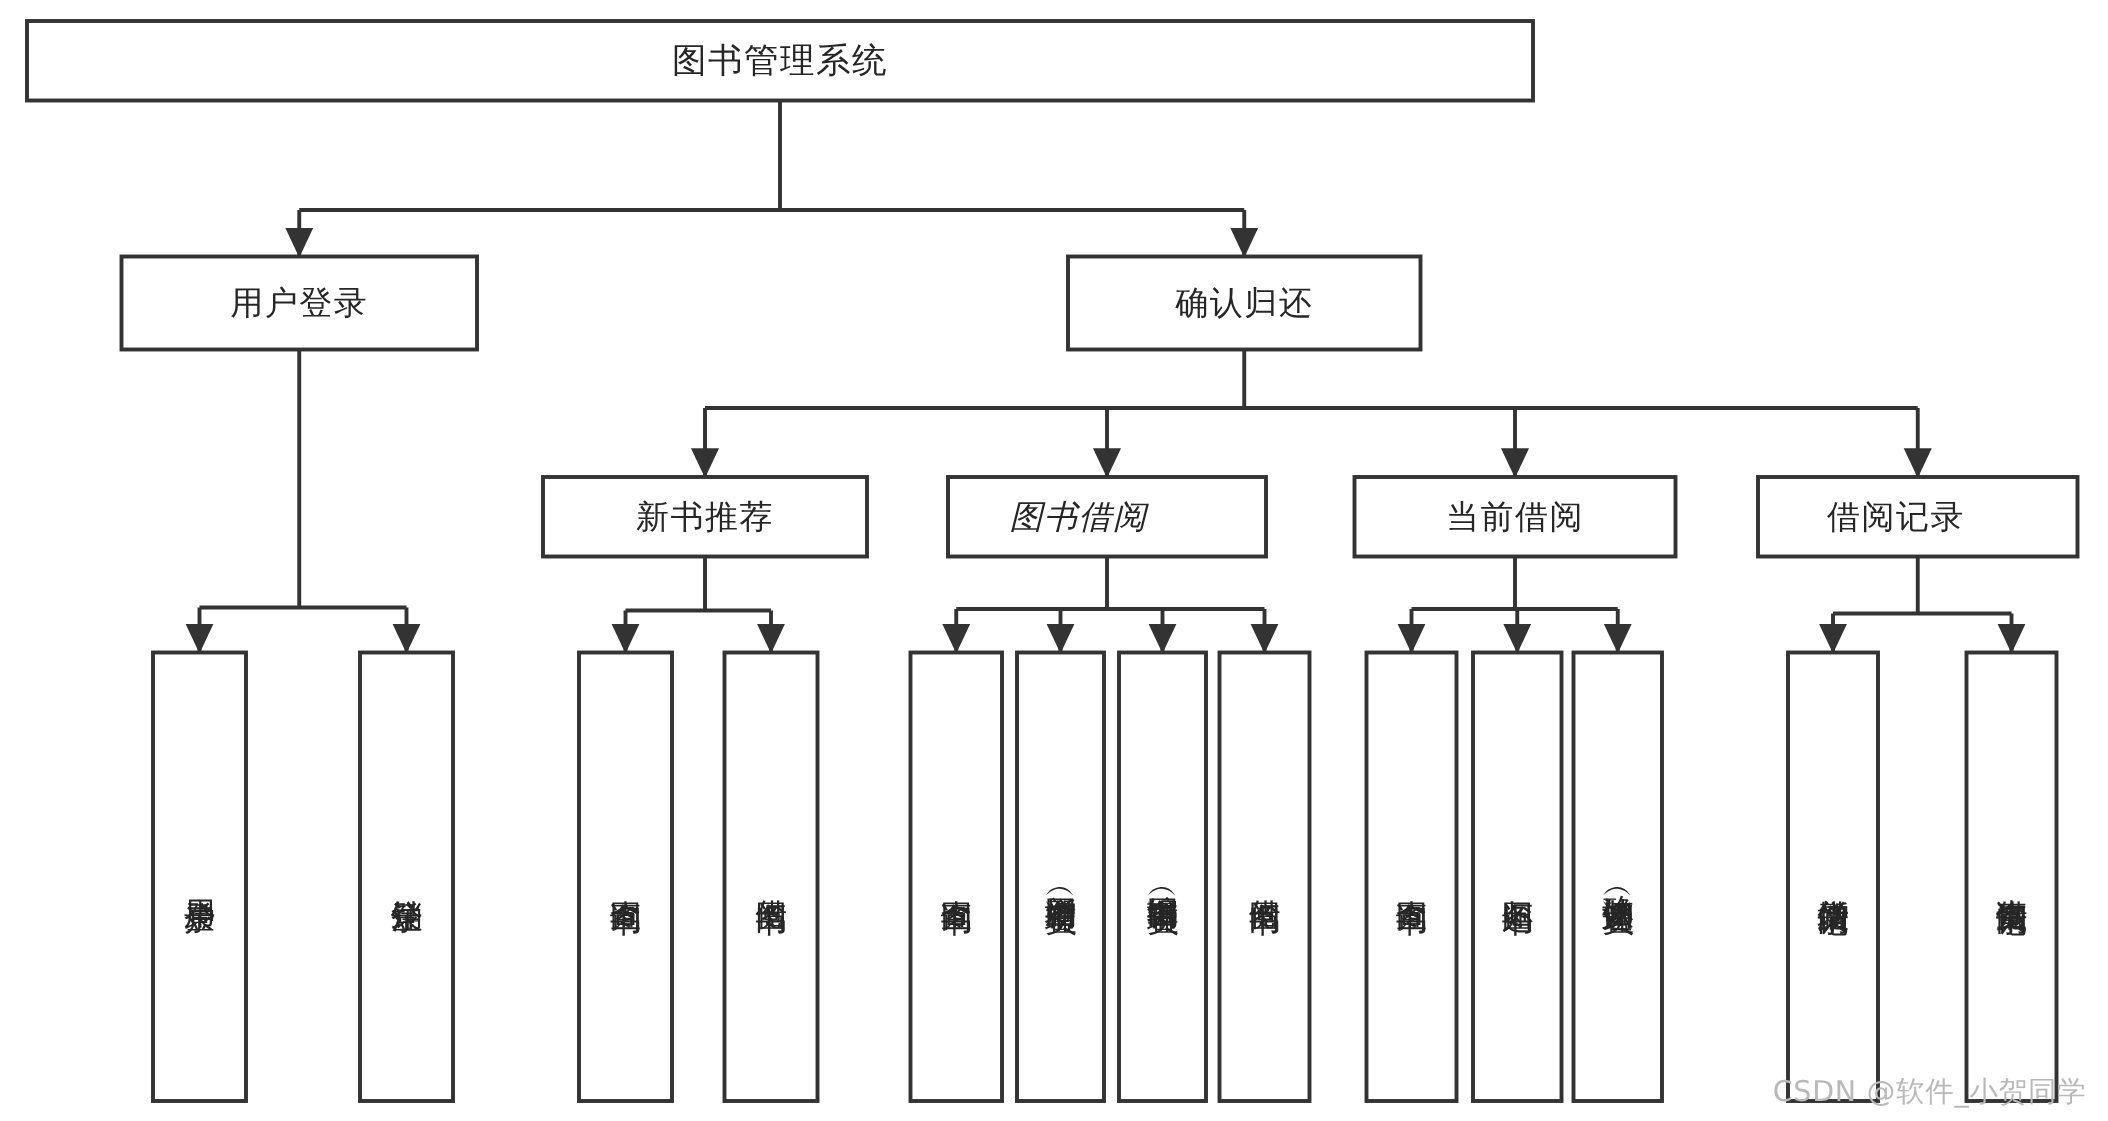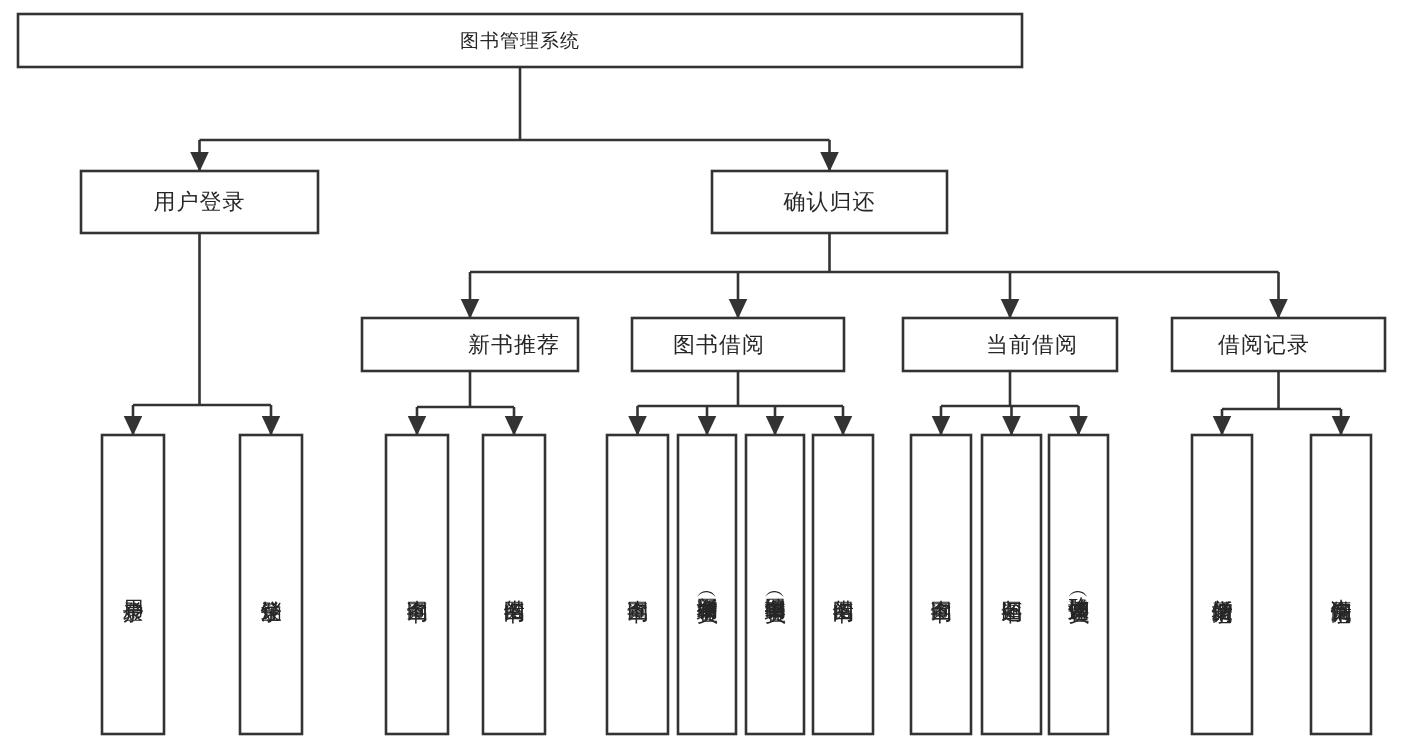--- a/index.html
+++ b/index.html
@@ -65,21 +65,21 @@
     align-items: center;
     justify-content: center;
     font-family: "DejaVu Sans", "Liberation Sans", sans-serif;
     font-size: 22px;
     letter-spacing: 1px;
     color: #262626;
     pointer-events: none;
     white-space: nowrap;
   }
   .hlabel-wrap.root-label {
-    font-size: 19px;
+    font-size: 23px;
   }
   #watermark {
     position: absolute;
     right: 14px;
     bottom: 6px;
     font-family: "DejaVu Sans", "Liberation Sans", sans-serif;
     font-size: 19px;
     color: #b9b9b9;
     letter-spacing: 0.5px;
     user-select: none;
@@ -158,23 +158,23 @@
         <rect x="1049" y="435" width="59" height="299" class="node-rect"></rect>
         <rect x="1192" y="435" width="60" height="299" class="node-rect"></rect>
         <rect x="1311" y="435" width="60" height="299" class="node-rect"></rect>
       </g>
   </svg>
 
   <div id="labels-layer">
       <div class="hlabel-wrap root-label" style="left: 18px; top: 14px; width: 1004px; height: 53px;">图书管理系统</div>
       <div class="hlabel-wrap" style="left: 81px; top: 171px; width: 237px; height: 62px;">用户登录</div>
       <div class="hlabel-wrap" style="left: 712px; top: 171px; width: 235px; height: 62px;">确认归还</div>
-      <div class="hlabel-wrap" style="left: 362px; top: 318px; width: 216px; height: 53px; padding-left: 44px;">新书推荐</div>
-      <div class="hlabel-wrap" style="left: 632px; top: 318px; width: 174px; height: 53px;">图书借阅</div>
-      <div class="hlabel-wrap" style="left: 925px; top: 318px; width: 214px; height: 53px;">当前借阅</div>
+      <div class="hlabel-wrap" style="left: 362px; top: 318px; width: 216px; height: 53px;">新书推荐</div>
+      <div class="hlabel-wrap" style="left: 632px; top: 318px; width: 174px; height: 53px; font-style: italic;">图书借阅</div>
+      <div class="hlabel-wrap" style="left: 903px; top: 318px; width: 214px; height: 53px;">当前借阅</div>
       <div class="hlabel-wrap" style="left: 1172px; top: 318px; width: 184px; height: 53px;">借阅记录</div>
       <div class="vlabel-wrap" style="left: 102px; top: 435px; width: 62px; height: 299px;">用户登录</div>
       <div class="vlabel-wrap" style="left: 240px; top: 435px; width: 62px; height: 299px;">注销登录</div>
       <div class="vlabel-wrap" style="left: 386px; top: 435px; width: 62px; height: 299px;">查询图书</div>
       <div class="vlabel-wrap" style="left: 483px; top: 435px; width: 62px; height: 299px;">借阅图书</div>
       <div class="vlabel-wrap" style="left: 607px; top: 435px; width: 61px; height: 299px;">查询图书</div>
       <div class="vlabel-wrap" style="left: 678px; top: 435px; width: 58px; height: 299px;">新增图书（管理员）</div>
       <div class="vlabel-wrap" style="left: 746px; top: 435px; width: 58px; height: 299px;">编辑图书（管理员）</div>
       <div class="vlabel-wrap" style="left: 813px; top: 435px; width: 60px; height: 299px;">借阅图书</div>
       <div class="vlabel-wrap" style="left: 911px; top: 435px; width: 60px; height: 299px;">查询图书</div>
@@ -197,13 +197,14 @@
       <div class="hit-box" style="left: 678px; top: 435px; width: 58px; height: 299px;"></div>
       <div class="hit-box" style="left: 746px; top: 435px; width: 58px; height: 299px;"></div>
       <div class="hit-box" style="left: 813px; top: 435px; width: 60px; height: 299px;"></div>
       <div class="hit-box" style="left: 911px; top: 435px; width: 60px; height: 299px;"></div>
       <div class="hit-box" style="left: 982px; top: 435px; width: 59px; height: 299px;"></div>
       <div class="hit-box" style="left: 1049px; top: 435px; width: 59px; height: 299px;"></div>
       <div class="hit-box" style="left: 1192px; top: 435px; width: 60px; height: 299px;"></div>
       <div class="hit-box" style="left: 1311px; top: 435px; width: 60px; height: 299px;"></div>
     </div>
 
+  <div id="watermark">CSDN @软件_小贺同学</div>
 </div>
 
 </body></html>

